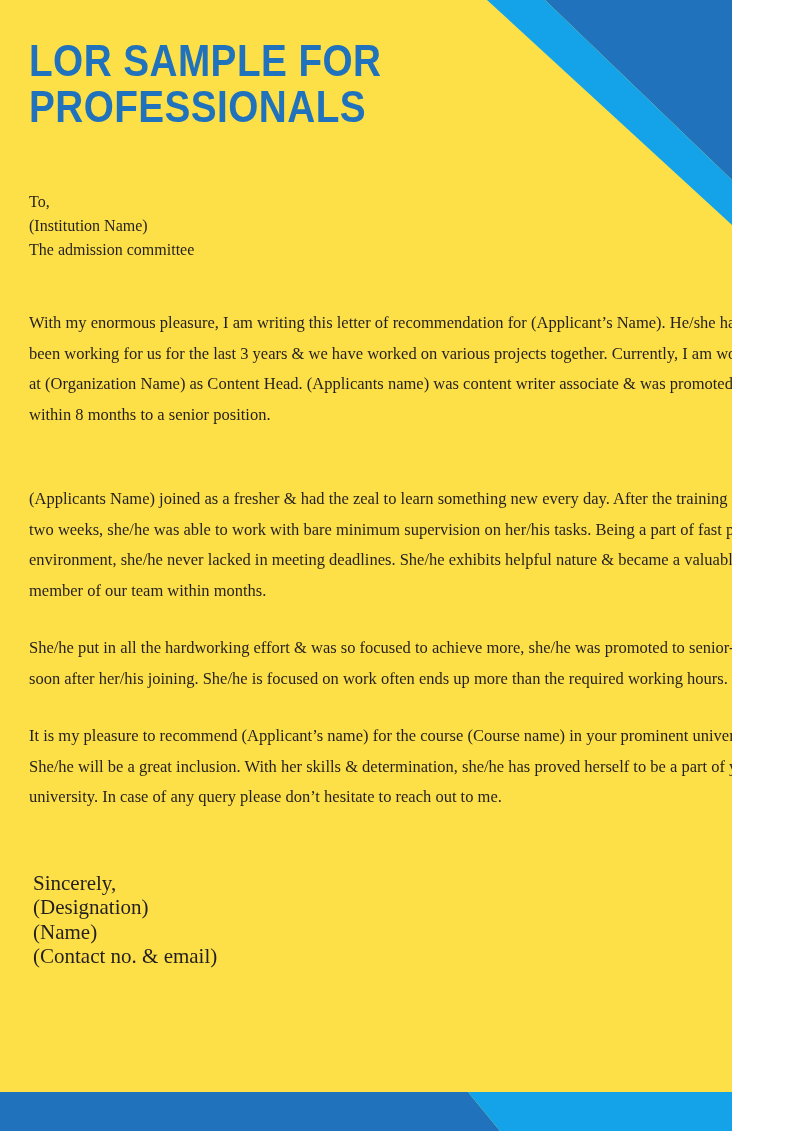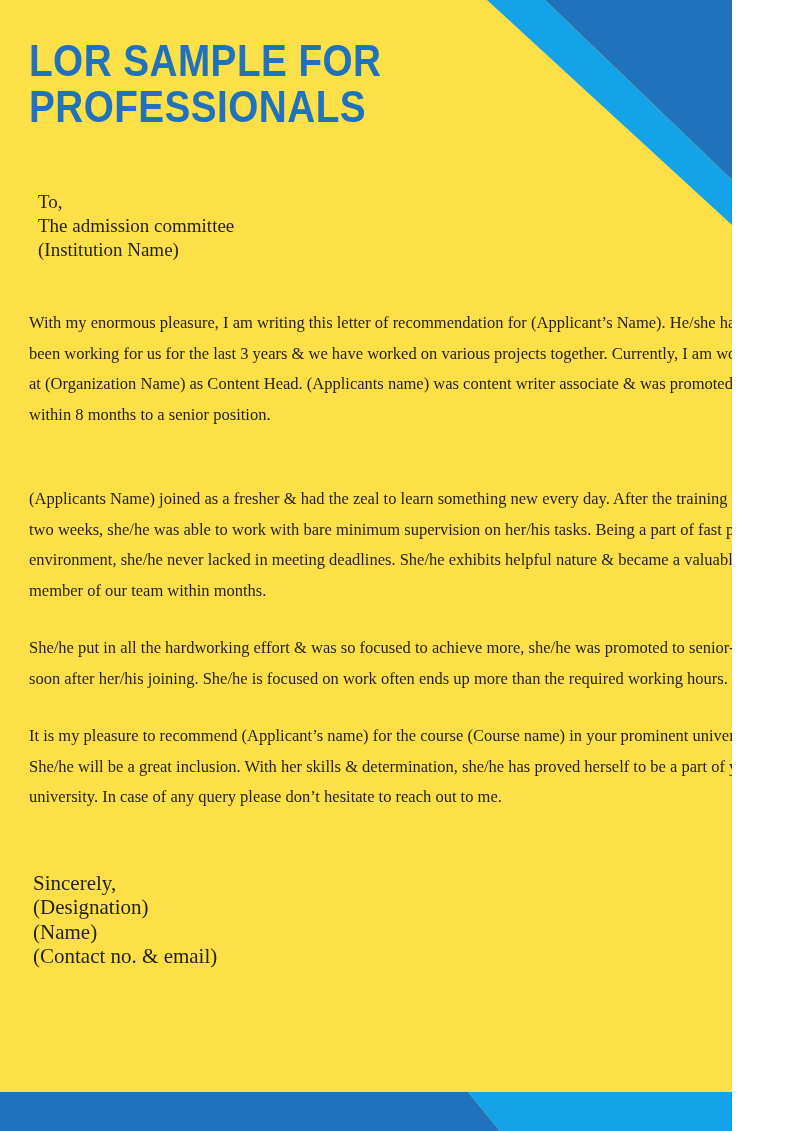--- a/index.html
+++ b/index.html
@@ -50,23 +50,22 @@
 
   
   .letter {
     position: absolute;
     left: 29px;
     top: 190px;
     width: 745px;
     color: #231f20;
   }
   .addressee {
-    font-size: 19px;
+    font-size: 16px;
     line-height: 24px;
-    margin-left: 9px;
   }
   .addressee div { white-space: nowrap; }
 
   .body-para {
     font-size: 16.5px;
     line-height: 30.5px;
     margin: 0;
     text-align: left;
   }
   .gap-lg { height: 46px; }
@@ -104,22 +103,22 @@
 
   <div class="title-block">
     <div class="title-line">LOR SAMPLE FOR</div>
     <div class="title-line">PROFESSIONALS</div>
   </div>
 
   <div class="letter">
 
     <div class="addressee">
       <div>To,</div>
+      <div>(Institution Name)</div>
       <div>The admission committee</div>
-      <div>(Institution Name)</div>
     </div>
 
     <div class="gap-lg"></div>
 
     <p class="body-para">With my enormous pleasure, I am writing this letter of recommendation for (Applicant’s Name). He/she has been working for us for the last 3 years &amp; we have worked on various projects together. Currently, I am working at (Organization Name) as Content Head. (Applicants name) was content writer associate &amp; was promoted within 8 months to a senior position.</p>
     <div class="gap-md"></div>
 
     <div class="gap-md"></div>
 
     <p class="body-para">(Applicants Name) joined as a fresher &amp; had the zeal to learn something new every day. After the training of two weeks, she/he was able to work with bare minimum supervision on her/his tasks. Being a part of fast pace environment, she/he never lacked in meeting deadlines. She/he exhibits helpful nature &amp; became a valuable member of our team within months.</p>

